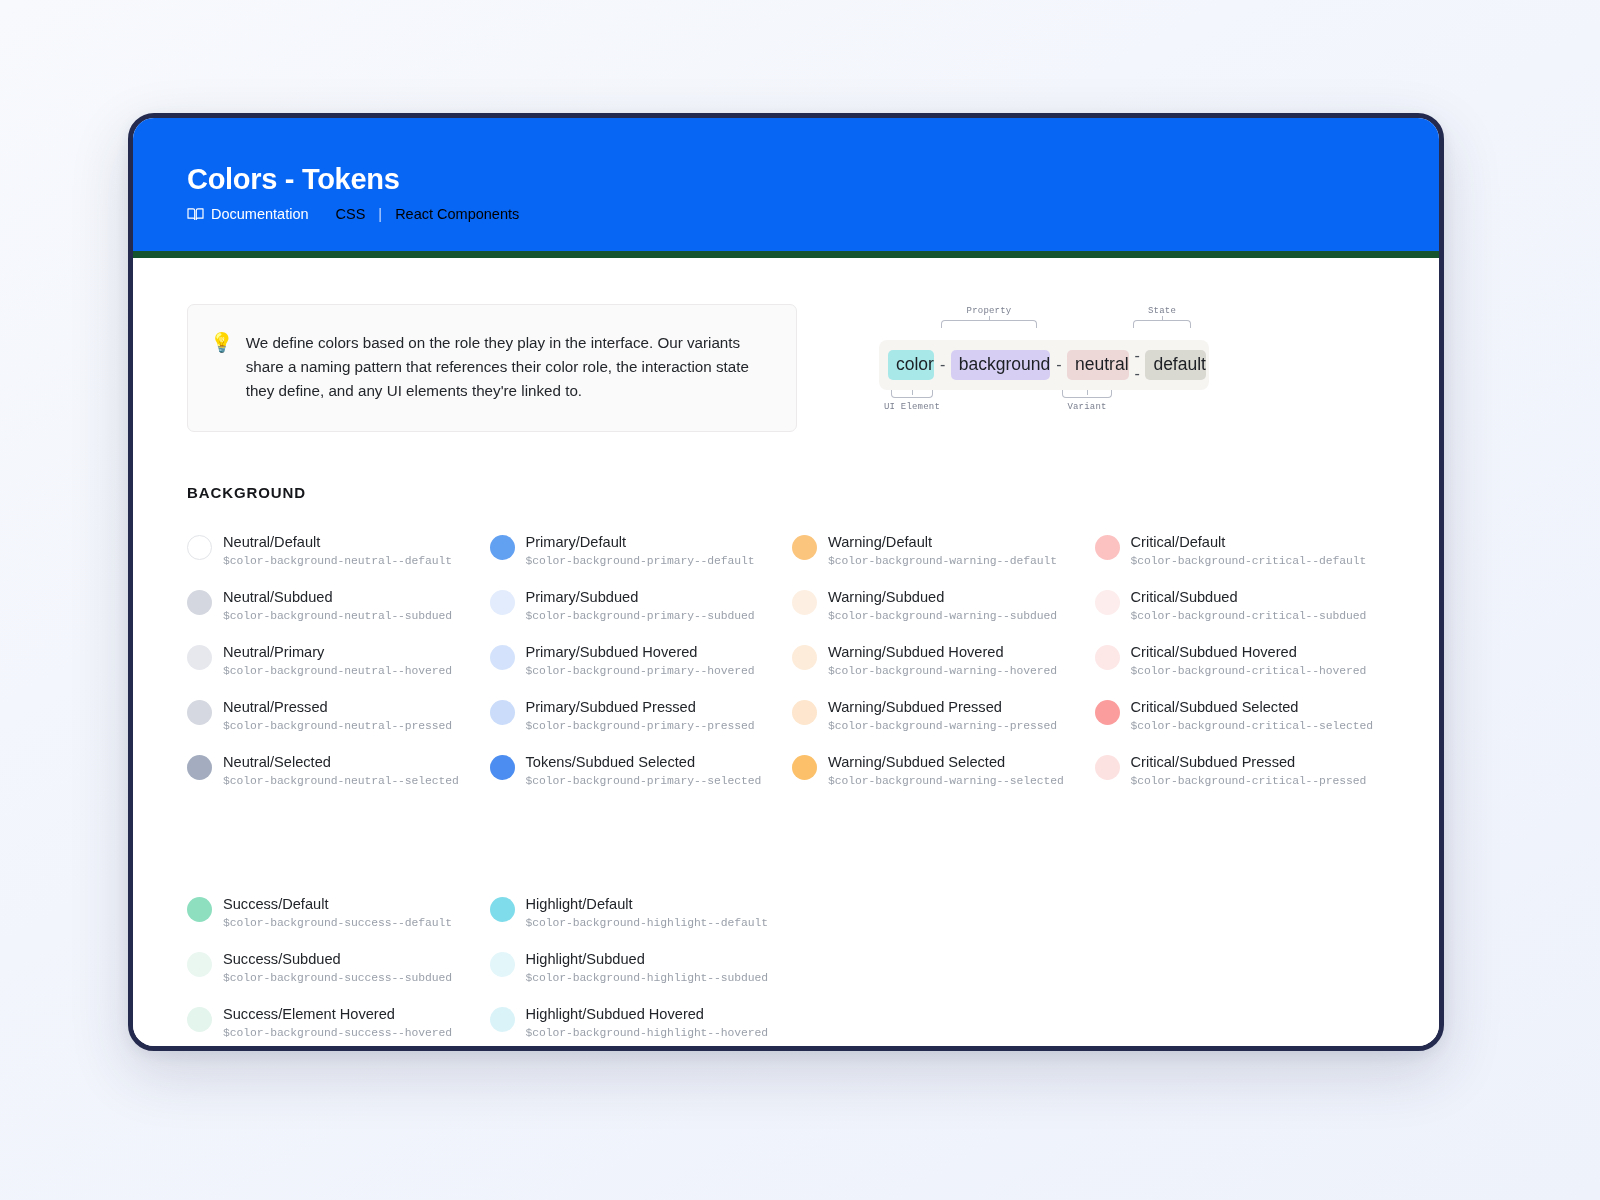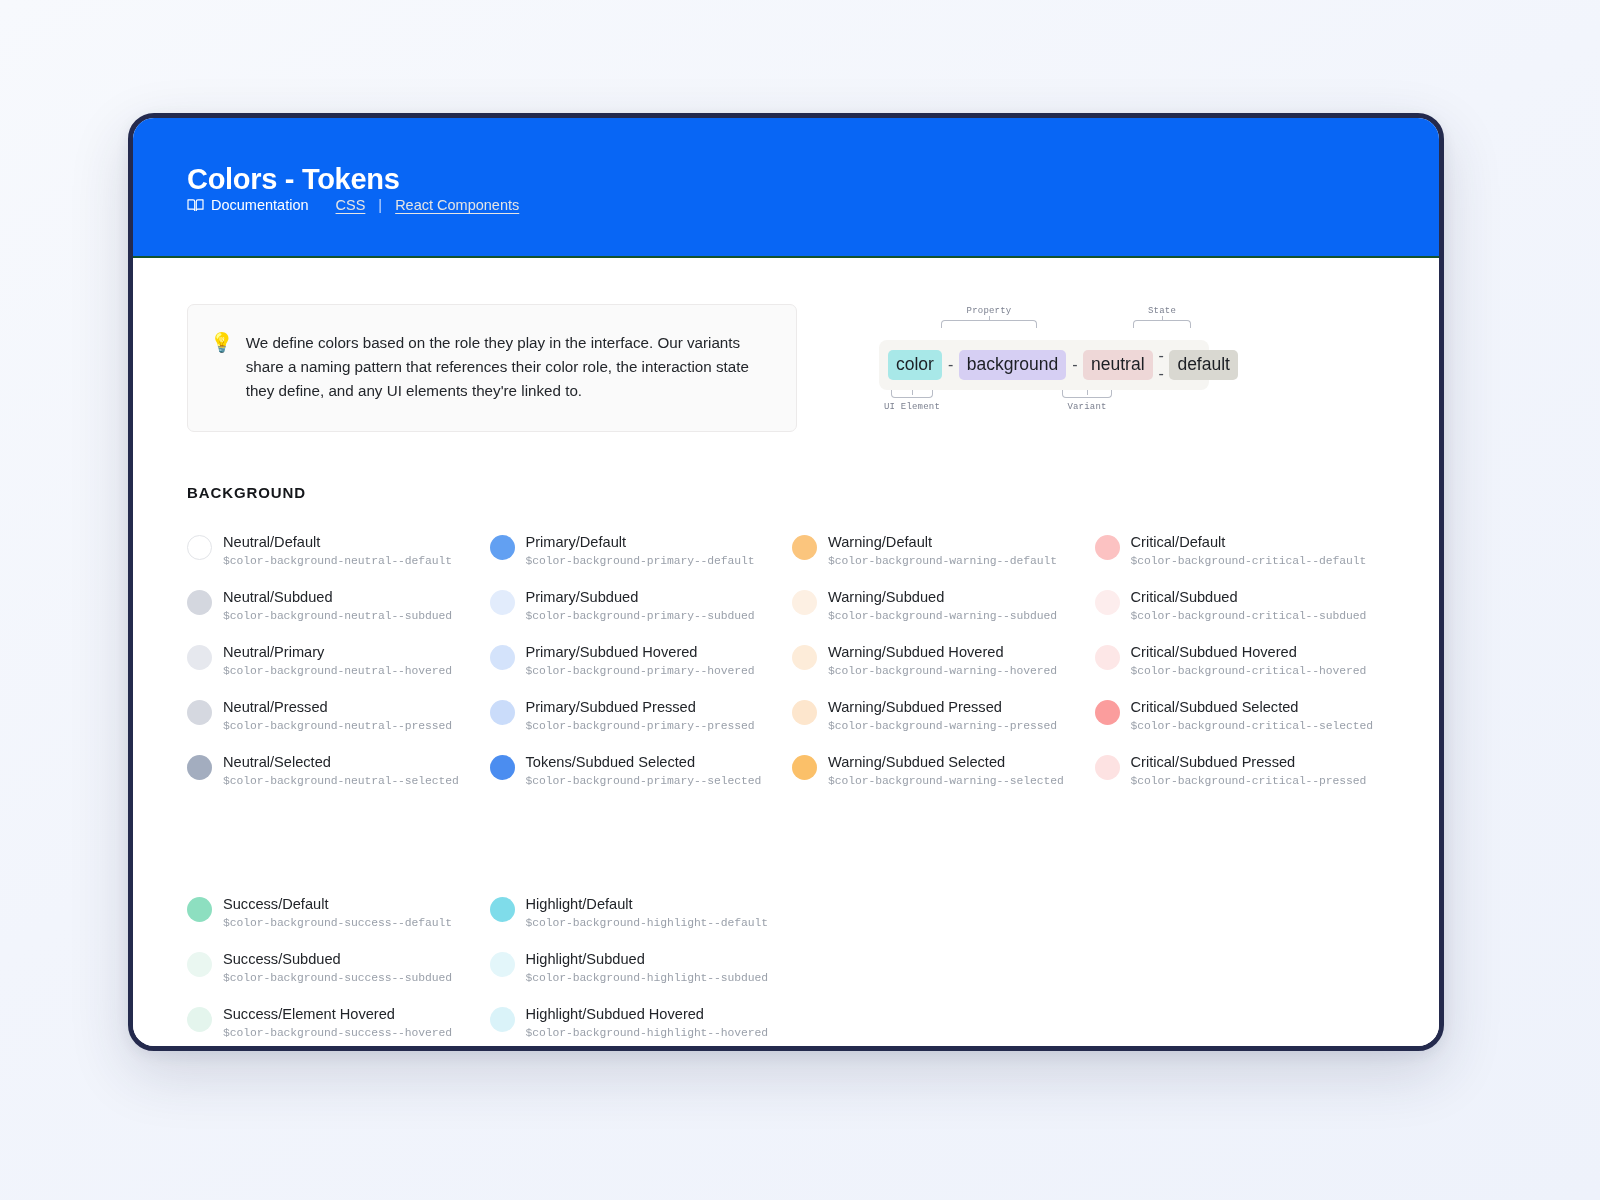--- a/index.html
+++ b/index.html
@@ -30,43 +30,42 @@
     border-radius: 26px;
     overflow: hidden;
     box-shadow: 0 22px 60px rgba(36, 42, 77, 0.16), 0 4px 14px rgba(36, 42, 77, 0.08);
   }
 
   
   .app-header {
     height: 140px;
     background: #0866f5;
     padding: 46px 0 12px 54px;
-    border-bottom: 2px solid #14532d;
+    border-bottom: 7px solid #14532d;
   }
   .app-title {
     color: #ffffff;
     font-size: 29px;
     font-weight: bold;
     letter-spacing: -0.3px;
     line-height: 1.1;
   }
   .header-links {
-    margin-top: 1px;
+    margin-top: 10px;
     display: flex;
     align-items: center;
     gap: 7px;
     font-size: 14.5px;
     color: #ffffff;
   }
   .book-icon { display: inline-flex; align-items: center; color: #ffffff; }
   .doc-label { color: #ffffff; }
   .link-sep { color: #c4d8fd; margin: 0 6px; }
   .hdr-link {
-    color: #e5e5e5;
-    text-decoration: underline;
+    color: #000000;
     text-underline-offset: 3px;
     cursor: pointer;
   }
   .links-gap { width: 13px; }
 
   
   .app-body {
     position: relative;
     padding: 46px 54px 0 54px;
     height: 791px;
@@ -160,21 +159,21 @@
     border-radius: 8px;
     padding: 7px 9px;
     display: flex;
     align-items: center;
     gap: 6px;
     font-size: 17.5px;
     color: #1c1f24;
   }
   .chip {
     border-radius: 5px;
-    padding: 4px 8px 5px 8px;
+    padding: 4px 0 5px 8px;
     white-space: nowrap;
   }
   .dash { color: #494d55; font-size: 16px; letter-spacing: -0.5px; }
 
   
   .section-title {
     margin-top: 52px;
     font-size: 15px;
     font-weight: bold;
     letter-spacing: 0.9px;

